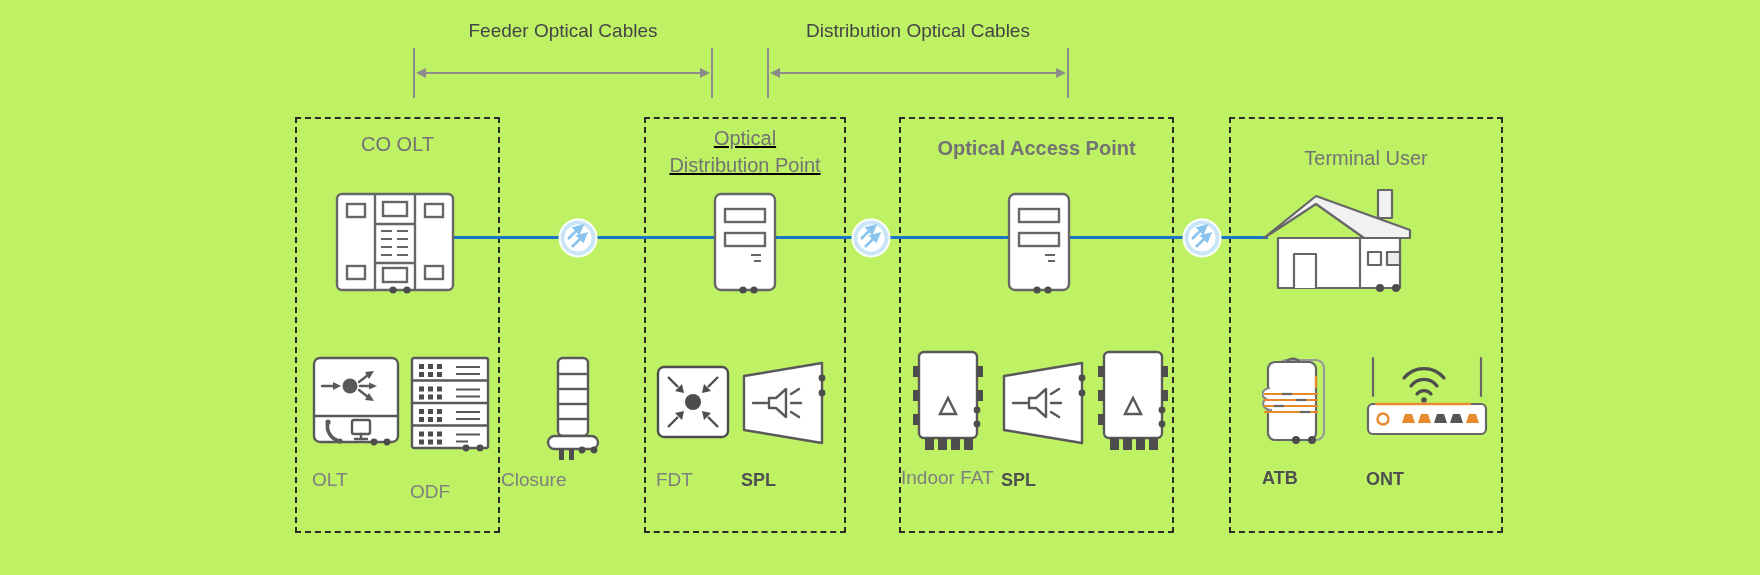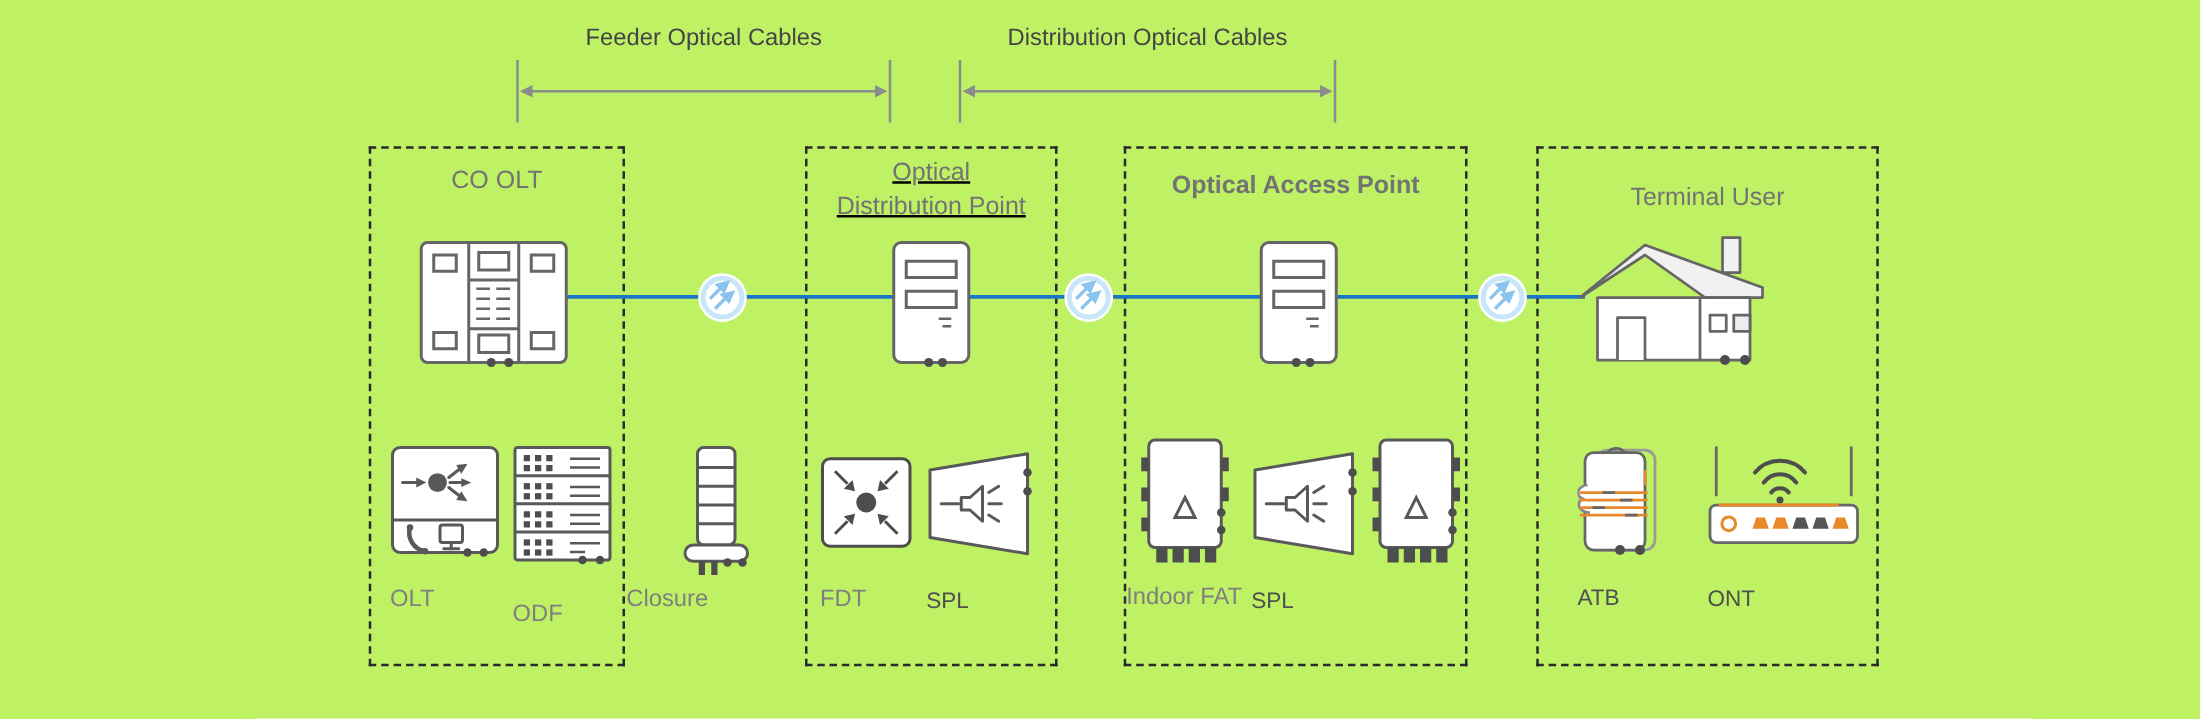--- a/index.html
+++ b/index.html
@@ -19,21 +19,21 @@
   .m-line::after{content:'';position:absolute;right:-2px;top:-4px;width:0;height:0;
     border-left:10px solid #8c8c8c;border-top:5px solid transparent;border-bottom:5px solid transparent;}
   
   .zone{position:absolute;top:117px;height:416px;border:2px dashed #2b2b2b;box-sizing:border-box;}
   .zone-title{text-align:center;font-size:20px;color:#737373;line-height:27px;}
   
   .fiber{position:absolute;left:452px;top:236px;width:816px;height:3px;background:#1b74c5;}
   
   .abs{position:absolute;}
   .dev-label{position:absolute;font-size:19px;color:#7f7f7f;line-height:31px;}
-  .dev-label.dark{color:#4f4f4f;font-weight:400;font-size:18px;}
+  .dev-label.dark{color:#4f4f4f;font-weight:700;font-size:18px;}
   svg{display:block;}
 </style>
 </head>
 <body>
 
 <div class="canvas">
 
   <div class="measure" style="left:413px;width:300px;">
     <div class="m-label">Feeder Optical Cables</div>
     <span class="m-bar left"></span>

